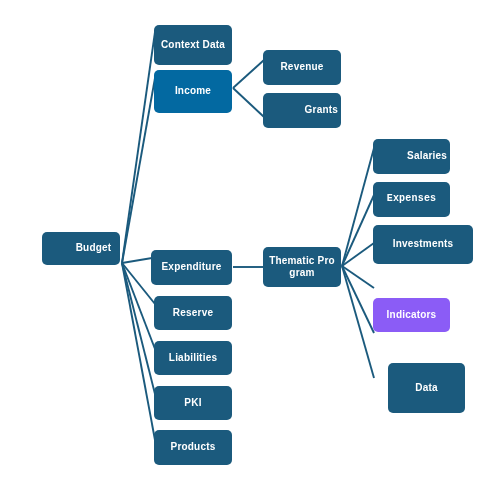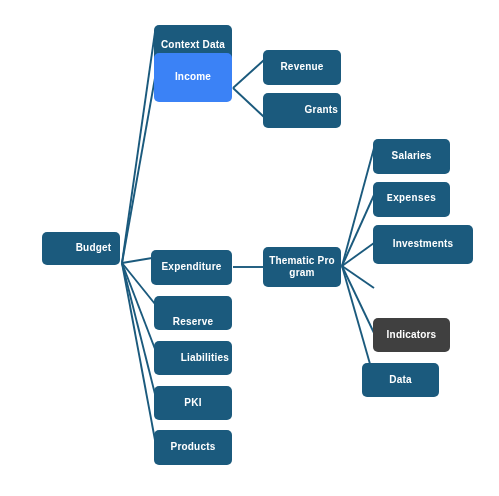--- a/index.html
+++ b/index.html
@@ -63,55 +63,55 @@
       <line x1="342" y1="266" x2="374" y2="288" stroke="#1b5a7d" stroke-width="1.9"></line>
       <line x1="342" y1="266" x2="374" y2="333" stroke="#1b5a7d" stroke-width="1.9"></line>
       <line x1="342" y1="266" x2="374" y2="378" stroke="#1b5a7d" stroke-width="1.9"></line>
     </svg>
 <div class="node" style="left: 42px; top: 232px; width: 78px; height: 33px; background: rgb(27, 90, 125); color: rgb(255, 255, 255); padding-left: 28px;">
       <span>Budget</span>
     </div>
     <div class="node" style="left: 154px; top: 25px; width: 78px; height: 40px; background: rgb(27, 90, 125); color: rgb(255, 255, 255);">
       <span>Context Data</span>
     </div>
-    <div class="node" style="left: 154px; top: 53px; width: 78px; height: 49px; background: #3b82f6; color: rgb(255, 255, 255);">
+    <div class="node" style="left: 154px; top: 70px; width: 78px; height: 43px; background: #0369a1; color: rgb(255, 255, 255);">
       <span>Income</span>
     </div>
     <div class="node" style="left: 151px; top: 250px; width: 81px; height: 35px; background: rgb(27, 90, 125); color: rgb(255, 255, 255);">
       <span>Expenditure</span>
     </div>
-    <div class="node" style="left: 154px; top: 296px; width: 78px; height: 34px; background: rgb(27, 90, 125); color: rgb(255, 255, 255); align-items: flex-end;">
+    <div class="node" style="left: 154px; top: 296px; width: 78px; height: 34px; background: rgb(27, 90, 125); color: rgb(255, 255, 255);">
       <span>Reserve</span>
     </div>
-    <div class="node" style="left: 154px; top: 341px; width: 78px; height: 34px; background: rgb(27, 90, 125); color: rgb(255, 255, 255); justify-content: flex-end;">
+    <div class="node" style="left: 154px; top: 341px; width: 78px; height: 34px; background: rgb(27, 90, 125); color: rgb(255, 255, 255);">
       <span>Liabilities</span>
     </div>
     <div class="node" style="left: 154px; top: 386px; width: 78px; height: 34px; background: rgb(27, 90, 125); color: rgb(255, 255, 255);">
       <span>PKI</span>
     </div>
     <div class="node" style="left: 154px; top: 430px; width: 78px; height: 35px; background: rgb(27, 90, 125); color: rgb(255, 255, 255);">
       <span>Products</span>
     </div>
     <div class="node" style="left: 263px; top: 50px; width: 78px; height: 35px; background: rgb(27, 90, 125); color: rgb(255, 255, 255);">
       <span>Revenue</span>
     </div>
     <div class="node" style="left: 263px; top: 93px; width: 78px; height: 35px; background: rgb(27, 90, 125); color: rgb(255, 255, 255); justify-content: flex-end;">
       <span>Grants</span>
     </div>
     <div class="node" style="left: 263px; top: 247px; width: 78px; height: 40px; background: rgb(27, 90, 125); color: rgb(255, 255, 255);">
       <span>Thematic Program</span>
     </div>
-    <div class="node" style="left: 373px; top: 139px; width: 77px; height: 35px; background: rgb(27, 90, 125); color: rgb(255, 255, 255);">
+    <div class="node" style="left: 373px; top: 139px; width: 77px; height: 35px; background: rgb(27, 90, 125); color: rgb(255, 255, 255); justify-content: flex-end;">
       <span>Salaries</span>
     </div>
     <div class="node" style="left: 373px; top: 182px; width: 77px; height: 35px; background: rgb(27, 90, 125); color: rgb(255, 255, 255); font-family: Liberation Mono, monospace;">
       <span>Expenses</span>
     </div>
     <div class="node" style="left: 373px; top: 225px; width: 100px; height: 39px; background: rgb(27, 90, 125); color: rgb(255, 255, 255);">
       <span>Investments</span>
     </div>
-    <div class="node" style="left: 373px; top: 318px; width: 77px; height: 34px; background: #404040; color: rgb(255, 255, 255);">
+    <div class="node" style="left: 373px; top: 298px; width: 77px; height: 34px; background: #8b5cf6; color: rgb(255, 255, 255);">
       <span>Indicators</span>
     </div>
-    <div class="node" style="left: 362px; top: 363px; width: 77px; height: 34px; background: rgb(27, 90, 125); color: rgb(255, 255, 255);">
+    <div class="node" style="left: 388px; top: 363px; width: 77px; height: 50px; background: rgb(27, 90, 125); color: rgb(255, 255, 255);">
       <span>Data</span>
     </div>
   </div>
 
 </body></html>

